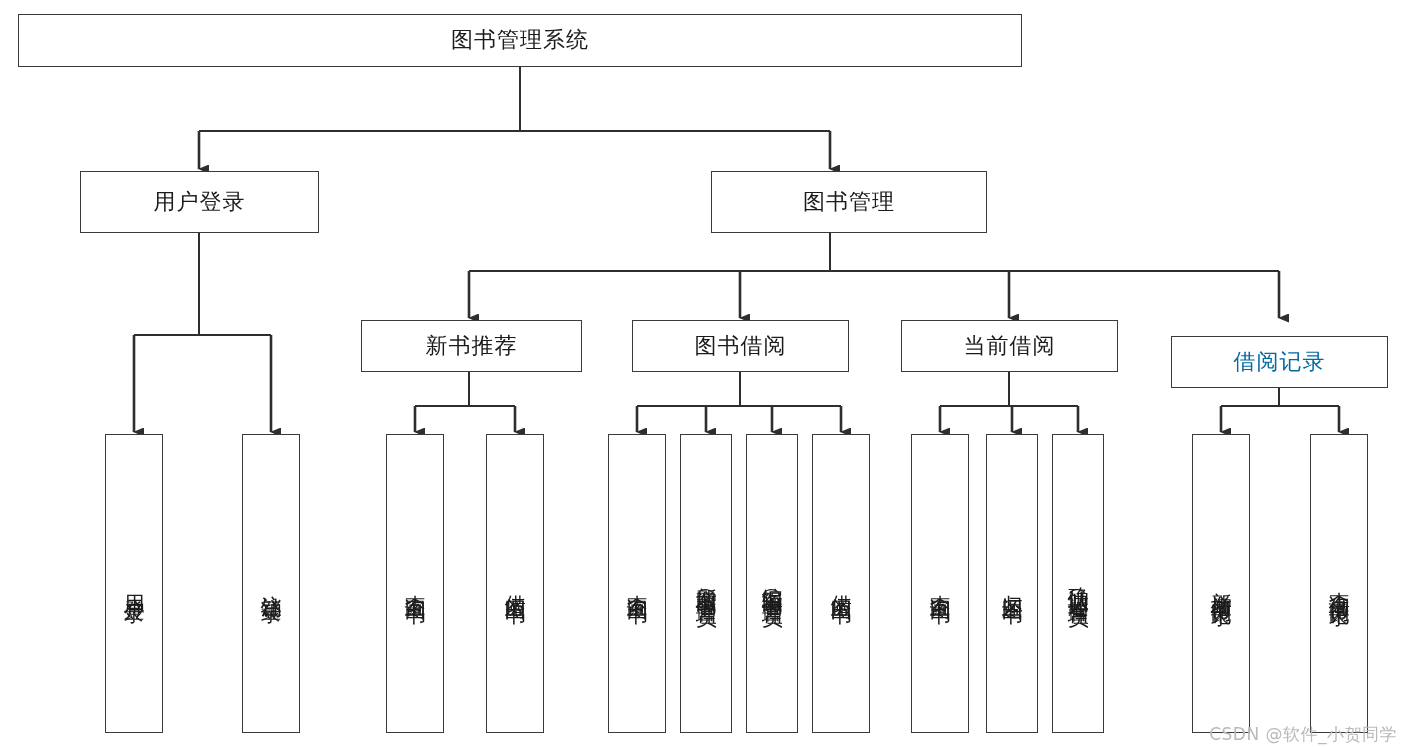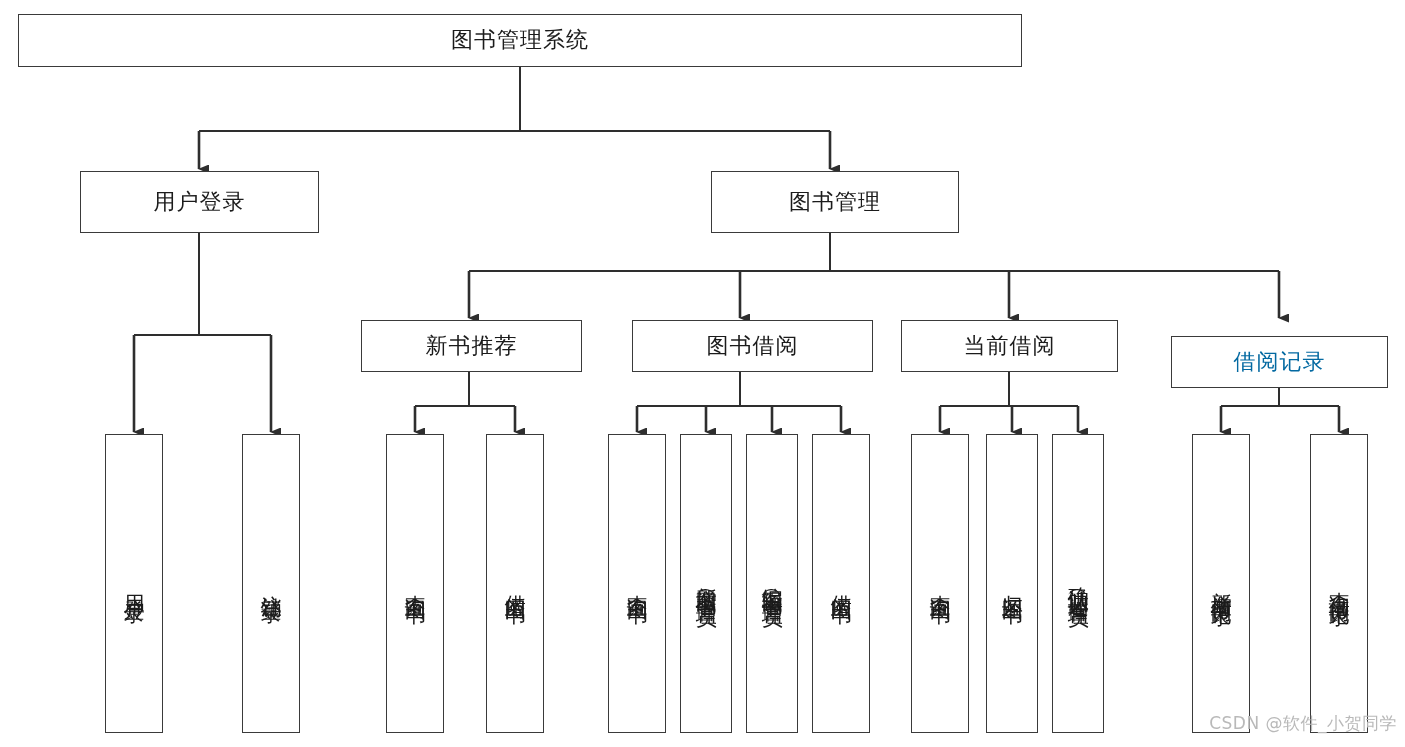--- a/index.html
+++ b/index.html
@@ -54,21 +54,21 @@
   }
   .node.vert .vtext {
     writing-mode: vertical-rl;
     text-orientation: upright;
     display: block;
     white-space: nowrap;
   }
   .watermark {
     position: absolute;
     right: 8px;
-    bottom: 12px;
+    bottom: 1px;
     font-size: 17px;
     color: #b9b9b9;
     letter-spacing: 0.5px;
     white-space: nowrap;
     user-select: none;
   }
 </style>
 </head>
 <body>
 
@@ -119,27 +119,27 @@
       </g>
   </svg>
 
   <div id="nodes-layer">
       <div class="node horiz" style="left: 18px; top: 14px; width: 1004px; height: 53px; border-color: rgb(58, 58, 58); background: rgb(255, 255, 255); color: rgb(27, 27, 27);">
         <span>图书管理系统</span>
       </div>
       <div class="node horiz" style="left: 80px; top: 171px; width: 239px; height: 62px; border-color: rgb(58, 58, 58); background: rgb(255, 255, 255); color: rgb(27, 27, 27);">
         <span>用户登录</span>
       </div>
-      <div class="node horiz" style="left: 711px; top: 171px; width: 248px; height: 62px; border-color: rgb(58, 58, 58); background: rgb(255, 255, 255); color: rgb(27, 27, 27);">
+      <div class="node horiz" style="left: 711px; top: 171px; width: 276px; height: 62px; border-color: rgb(58, 58, 58); background: rgb(255, 255, 255); color: rgb(27, 27, 27);">
         <span>图书管理</span>
       </div>
       <div class="node horiz" style="left: 361px; top: 320px; width: 221px; height: 52px; border-color: rgb(58, 58, 58); background: rgb(255, 255, 255); color: rgb(27, 27, 27);">
         <span>新书推荐</span>
       </div>
-      <div class="node horiz" style="left: 632px; top: 320px; width: 241px; height: 52px; border-color: rgb(58, 58, 58); background: rgb(255, 255, 255); color: rgb(27, 27, 27);">
+      <div class="node horiz" style="left: 632px; top: 320px; width: 217px; height: 52px; border-color: rgb(58, 58, 58); background: rgb(255, 255, 255); color: rgb(27, 27, 27);">
         <span>图书借阅</span>
       </div>
       <div class="node horiz" style="left: 901px; top: 320px; width: 217px; height: 52px; border-color: rgb(58, 58, 58); background: rgb(255, 255, 255); color: rgb(27, 27, 27);">
         <span>当前借阅</span>
       </div>
       <div class="node horiz" style="left: 1171px; top: 336px; width: 217px; height: 52px; border-color: rgb(58, 58, 58); background: rgb(255, 255, 255); color: #0369a1;">
         <span>借阅记录</span>
       </div>
       <div class="node vert" style="left: 105px; top: 434px; width: 58px; height: 299px; border-color: rgb(58, 58, 58); background: rgb(255, 255, 255); color: rgb(27, 27, 27);">
         <span class="vtext">用户登录</span>

